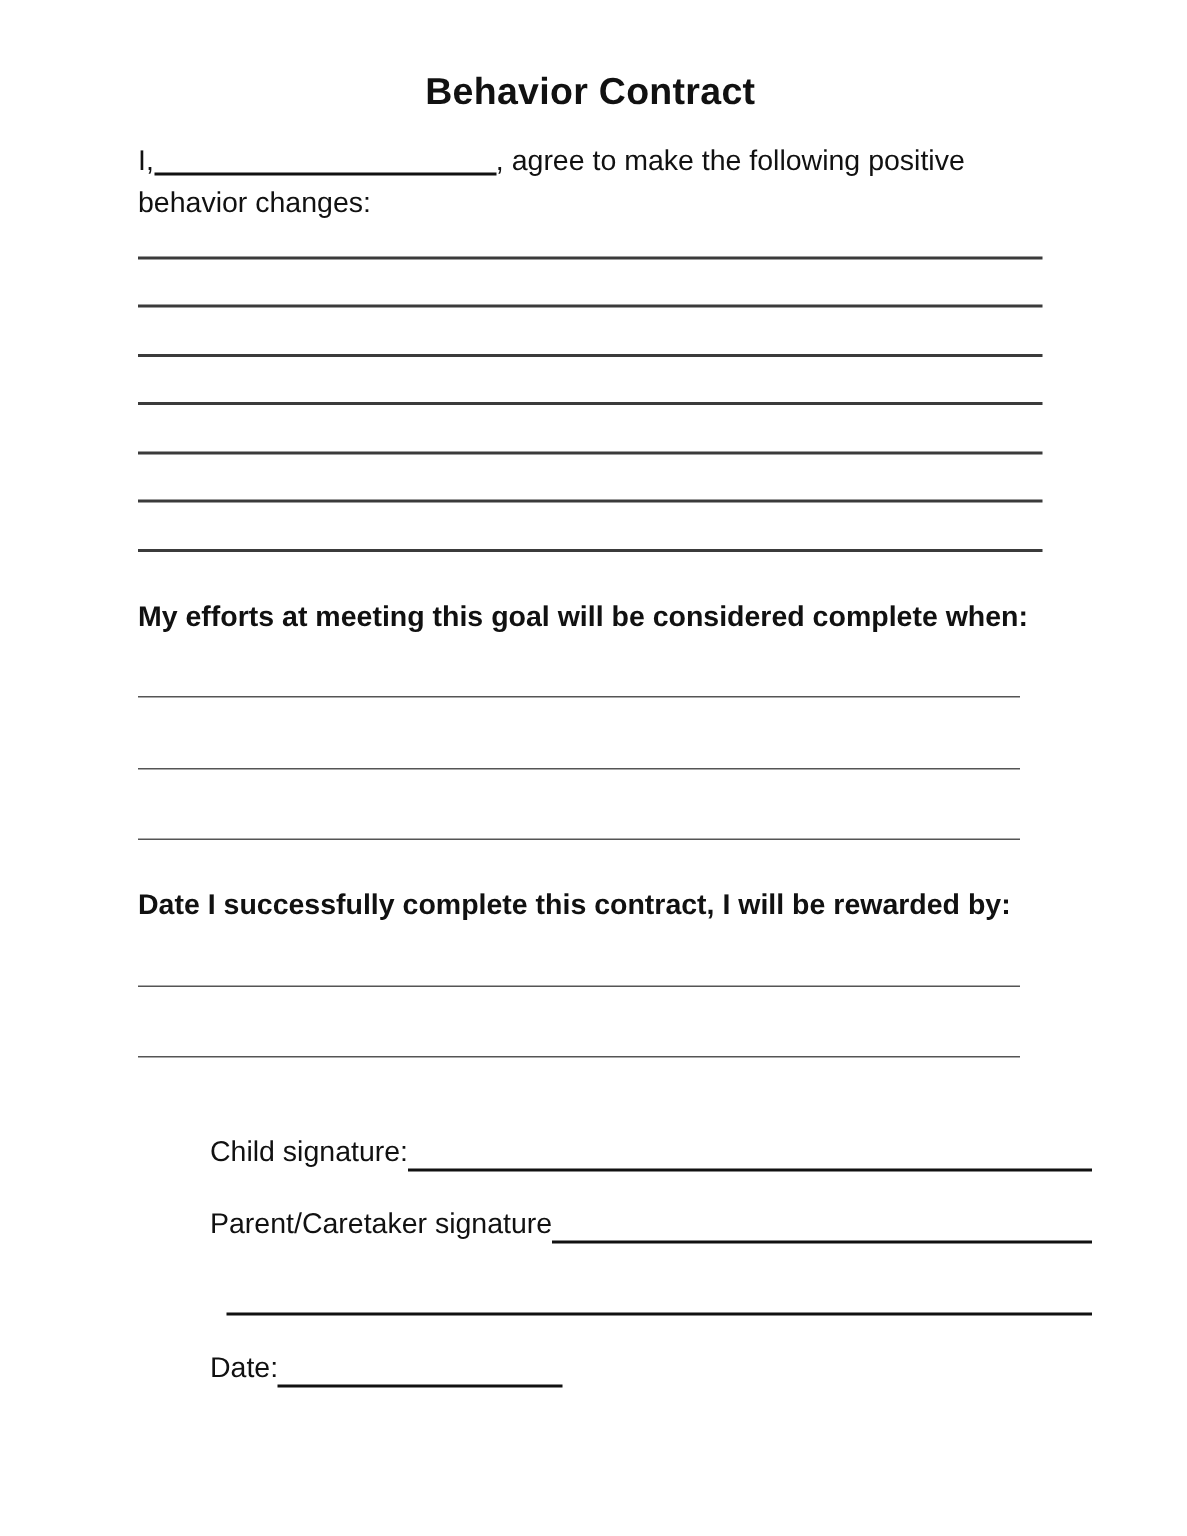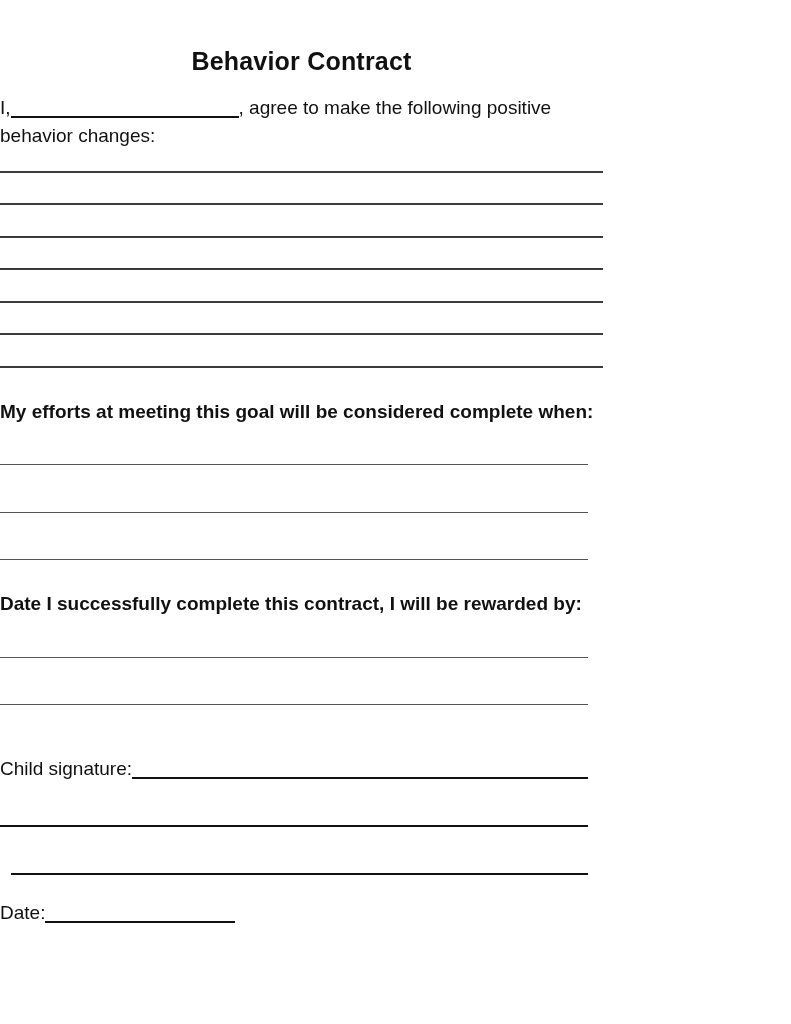--- a/index.html
+++ b/index.html
@@ -11,20 +11,21 @@
   * { margin: 0; padding: 0; box-sizing: border-box; }
   html, body { background: #ffffff; }
   .page {
     position: relative;
     width: 791px;
     height: 1024px;
     background: #ffffff;
     font-family: "Liberation Sans", "DejaVu Sans", sans-serif;
     font-size: 19px;
     color: var(--text);
+    padding-left: 92px;
     overflow: hidden;
   }
   .doc-title {
     margin-top: 46px;
     width: 603px;
     text-align: center;
     font-size: 25px;
     line-height: 30px;
     font-weight: bold;
     letter-spacing: 0.2px;
@@ -53,25 +54,26 @@
   }
   .section-heading {
     margin-top: 30px;
     width: 603px;
     font-size: 19px;
     font-weight: bold;
     line-height: 28px;
   }
   .sig-row {
     display: flex;
-    align-items: flex-start;
+    align-items: center;
     width: 588px;
     height: 28px;
     line-height: 28px;
     margin-top: 20px;
+    margin-left: 48px;
   }
   .sig-row.first { margin-top: 50px; }
   .sig-label { white-space: pre; }
   .sig-line {
     flex: 1;
     height: 24px;
     border-bottom: 2px solid var(--signature-line);
   }
   .sig-line.gap { margin-left: 11px; }
   .sig-line.short { flex: none; width: 190px; }
@@ -109,20 +111,21 @@
     <div class="wline"></div>
   <div class="wline"></div>
     </div>
 
   <div class="sig-row first">
     <span class="sig-label">Child signature:</span>
     <span class="sig-line"></span>
   </div>
 
   <div class="sig-row">
+    <span class="sig-label">Parent/Caretaker signature</span>
     <span class="sig-line"></span>
   </div>
 
   <div class="sig-row">
     <span class="sig-line gap"></span>
   </div>
 
   <div class="sig-row">
     <span class="sig-label">Date:</span>
     <span class="sig-line short"></span>

